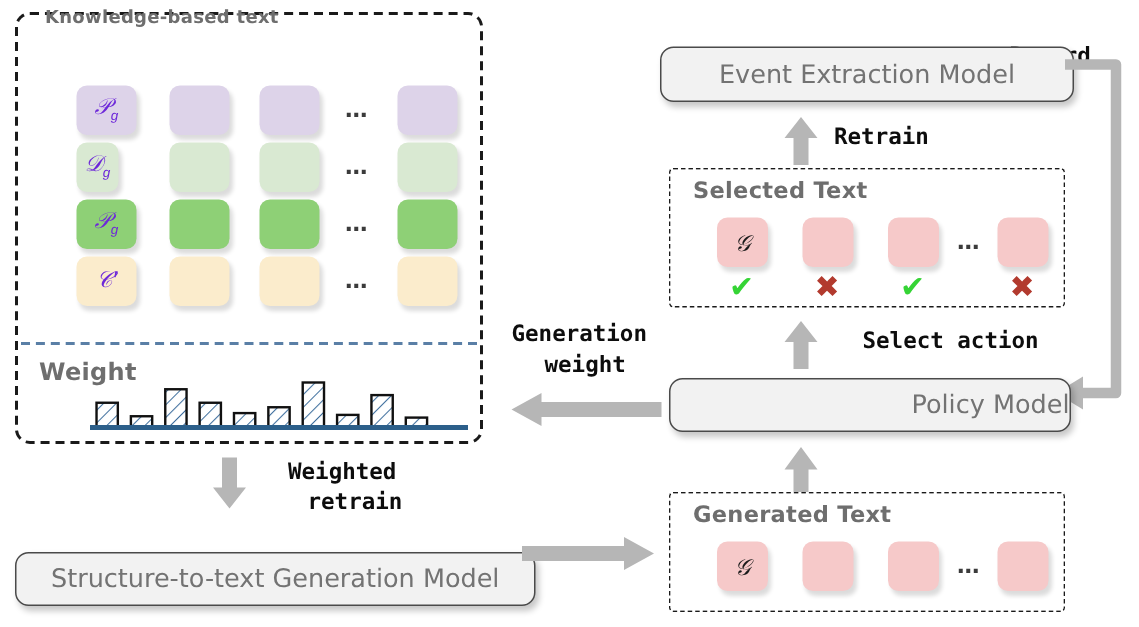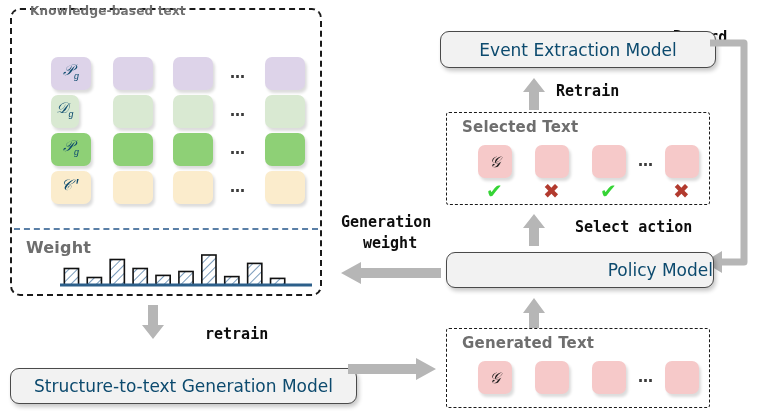--- a/index.html
+++ b/index.html
@@ -39,24 +39,24 @@
 
   
   .kbox{
     position:absolute;
     border-radius:7px;
     box-shadow:2px 3px 3px rgba(0,0,0,.14);
     box-sizing:border-box;
     display:flex;align-items:center;justify-content:center;
   }
   .kbox .sym{
-    font-family:Liberation Mono, monospace;
+    font-family:Liberation Sans, sans-serif;
     font-style:italic;
     font-size:15px;
-    color:#0c4a6e;
+    color:#6d28d9;
     line-height:1;
     transform:translateY(-1px);
   }
   .kbox .sym sub{font-size:9px;font-style:italic;}
 
   
   .dots{
     position:absolute;
     color:#3b3b3b;
     font-size:15px;
@@ -69,21 +69,21 @@
   .model-box{
     position:absolute;
     background:#f2f2f2;
     border:1.6px solid #4a4a4a;
     border-radius:9px;
     box-shadow:2px 3px 4px rgba(0,0,0,.22);
     display:flex;align-items:center;justify-content:center;
     box-sizing:border-box;
   }
   .model-box span{
-    color:#0c4a6e;
+    color:#737373;
     font-family:"DejaVu Sans", sans-serif;
     font-size:17px;
     white-space:nowrap;
   }
 
   
   .dash-group{
     position:absolute;
     border:1.8px dashed #1a1a1a;
     border-radius:3px;
@@ -189,20 +189,21 @@
         <rect x="164.72" y="24.60" width="14.20" height="8.40" fill="url(#hatch)" stroke="#111111" stroke-width="1.6"></rect>
         <rect x="187.63" y="11.40" width="14.20" height="21.60" fill="url(#hatch)" stroke="#111111" stroke-width="1.6"></rect>
         <rect x="210.53" y="26.40" width="14.20" height="6.60" fill="url(#hatch)" stroke="#111111" stroke-width="1.6"></rect>
       </g>
     <line x1="0" y1="33" x2="252" y2="33" stroke="#2c5f8a" stroke-width="3.2"></line>
   </svg>
 
   <svg class="arrow-svg" style="left:141px;top:305px;" width="24" height="40" viewBox="0 0 24 40">
     <path d="M7,0 L17,0 L17,20 L23,20 L12,34 L1,20 L7,20 Z" fill="#b6b6b6"></path>
   </svg>
+  <div class="mlabel" style="left:192px;top:305px;font-size:15px;">Weighted</div>
   <div class="mlabel" style="left:205px;top:325px;font-size:15px;">retrain</div>
 
   <div class="model-box" style="left:10px;top:350px;width:347px;height:36px;margin-top:18px;">
     <span>Structure-to-text Generation Model</span>
   </div>
 
   <svg class="arrow-svg" style="left:348px;top:358px;" width="88" height="22" viewBox="0 0 88 22">
     <path d="M0,6 L68,6 L68,0 L88,11 L68,22 L68,16 L0,16 Z" fill="#b6b6b6"></path>
   </svg>
 

